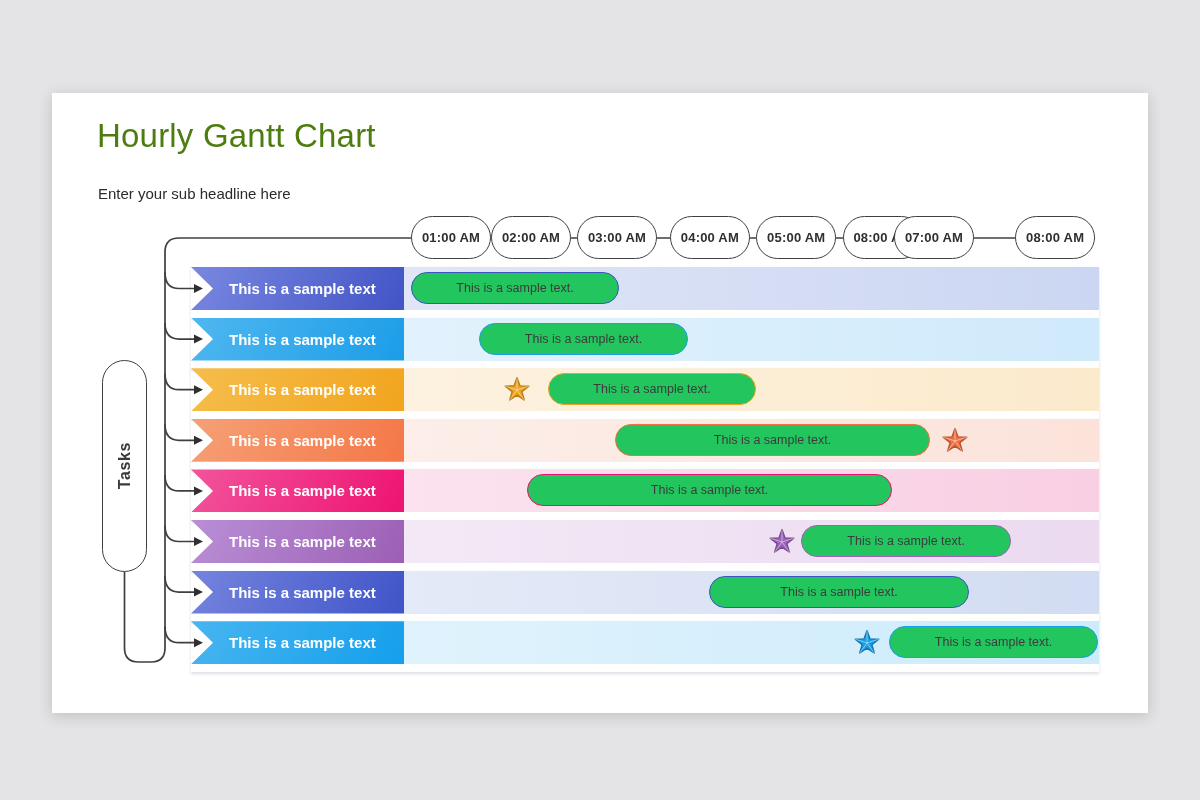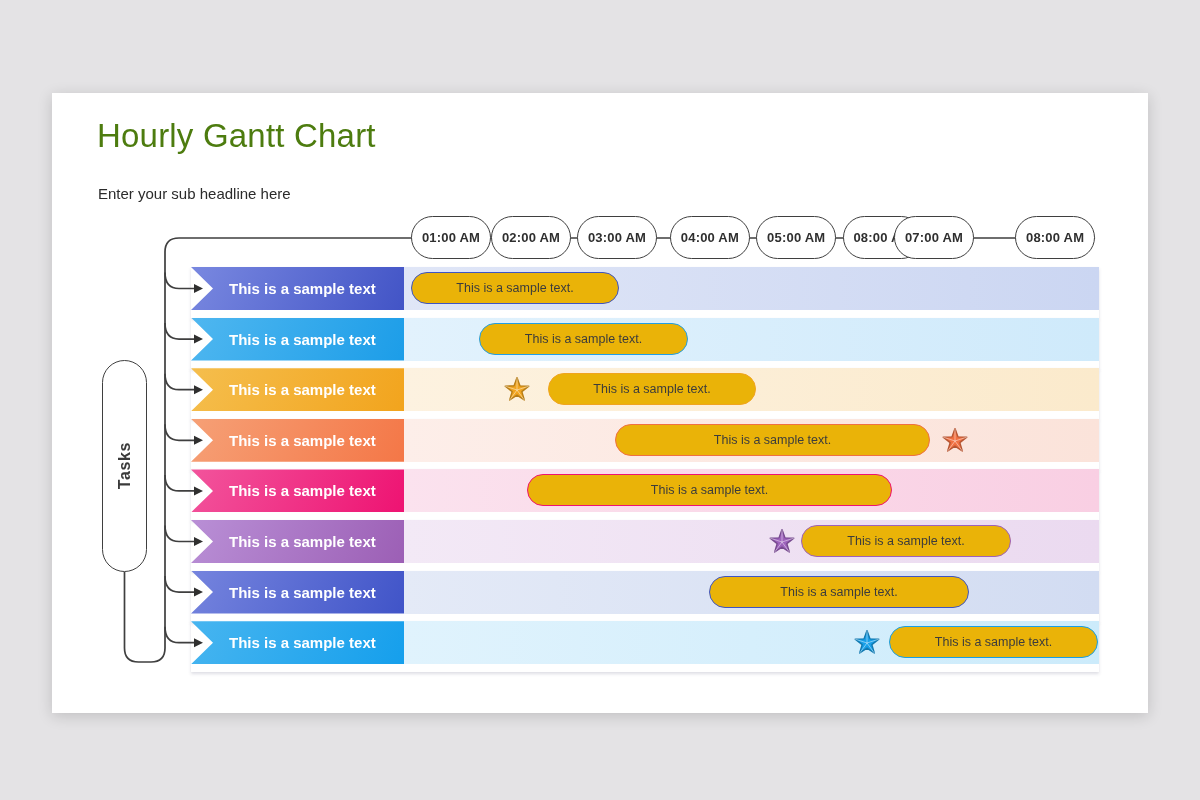--- a/index.html
+++ b/index.html
@@ -47,21 +47,21 @@
     position: absolute; left: 0; top: 0; width: 213px; height: 43px;
     clip-path: polygon(0 0, 100% 0, 100% 100%, 0 100%, 22px 50%);
     display: flex; align-items: center;
   }
   .band span {
     padding-left: 38px; font-size: 15px; font-weight: 700; color: #FFFFFF; white-space: nowrap;
   }
   .track { position: absolute; left: 213px; top: 0; width: 695px; height: 43px; }
   .bar-pill {
     position: absolute; top: 5px; height: 32px; border-radius: 16px;
-    background: #eab308; border: 1.8px solid;
+    background: #22c55e; border: 1.8px solid;
     display: flex; align-items: center; justify-content: center;
     font-size: 12.5px; color: #3C3C3C; white-space: nowrap;
   }
   .star { position: absolute; top: 8px; width: 26px; height: 27px; }
 </style>
 </head>
 <body>
 
 <div class="card">
   <div class="title">Hourly Gantt Chart</div>

